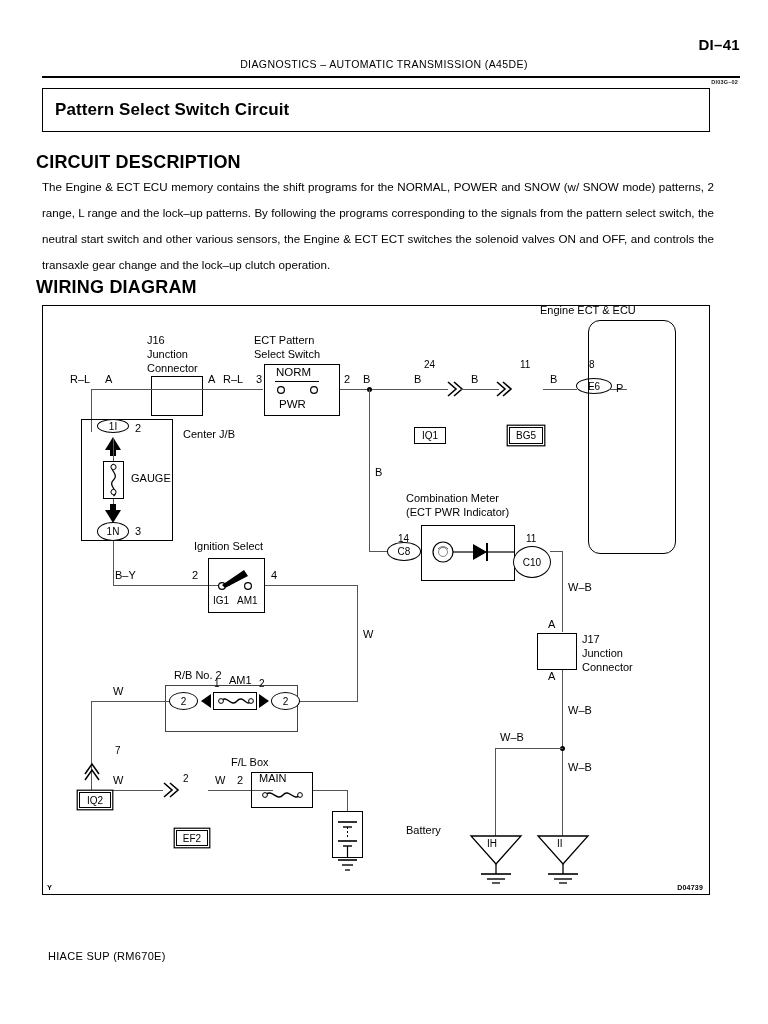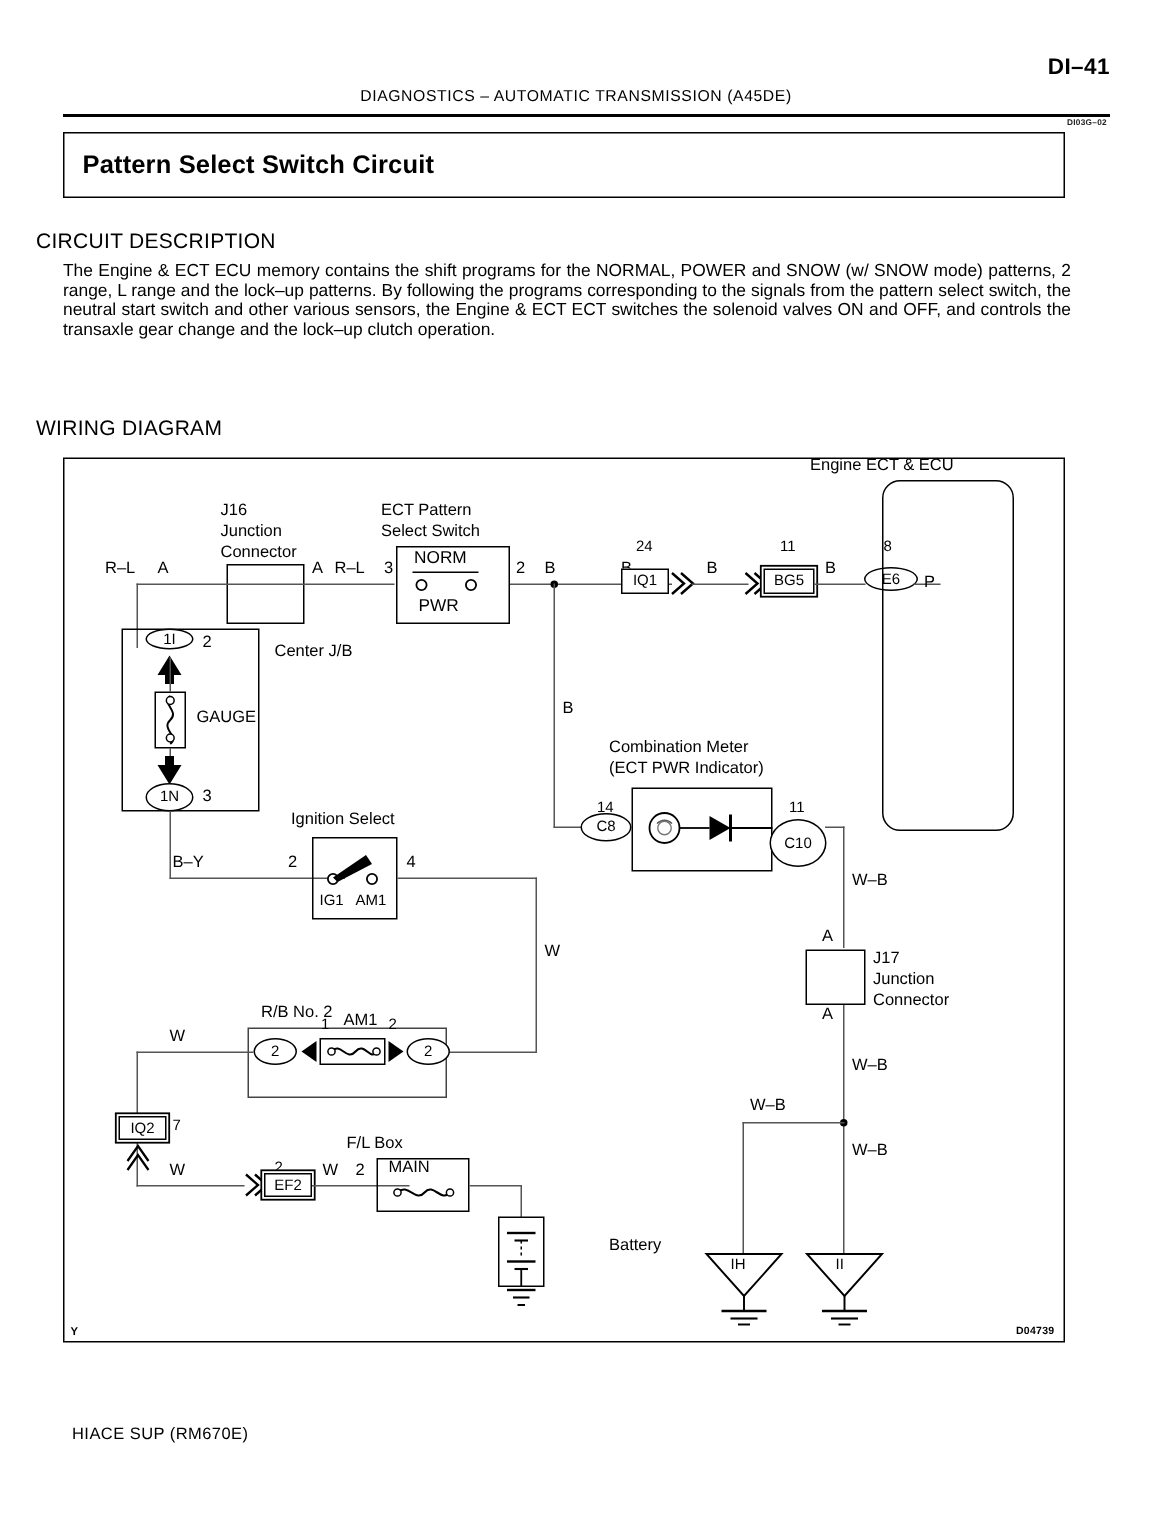--- a/index.html
+++ b/index.html
@@ -67,35 +67,35 @@
     left: 12px;
     top: 11px;
     font-size: 17px;
     font-weight: bold;
     letter-spacing: 0.1px;
   }
 
   
   .sec-head {
     position: absolute;
-    left: 24px;
-    font-size: 14px;
-    font-weight: normal;
+    left: 36px;
+    font-size: 18px;
+    font-weight: bold;
     letter-spacing: 0.2px;
   }
   #circuit-description-heading { top: 152px; }
   #wiring-diagram-heading { top: 277px; }
 
   .desc {
     position: absolute;
     left: 42px;
     top: 174px;
     width: 672px;
     font-size: 11.6px;
-    line-height: 13px;
+    line-height: 26px;
     text-align: justify;
     text-justify: inter-word;
   }
 
   
   .diagram {
     position: absolute;
     left: 42px;
     top: 305px;
     width: 668px;
@@ -174,20 +174,21 @@
   .rectconn {
     position: absolute;
     border: 1.3px solid #000;
     box-sizing: border-box;
     display: flex;
     align-items: center;
     justify-content: center;
     font-size: 10px;
     background: #fff;
     padding: 0 1px;
+    margin-top: 48px;
   }
   .rectconn.double {
     box-shadow: 0 0 0 1.2px #fff, 0 0 0 2.4px #000;
   }
   svg.ov { position: absolute; overflow: visible; }
 </style>
 </head>
 <body>
 
 <div class="page-code">DI–41</div>

